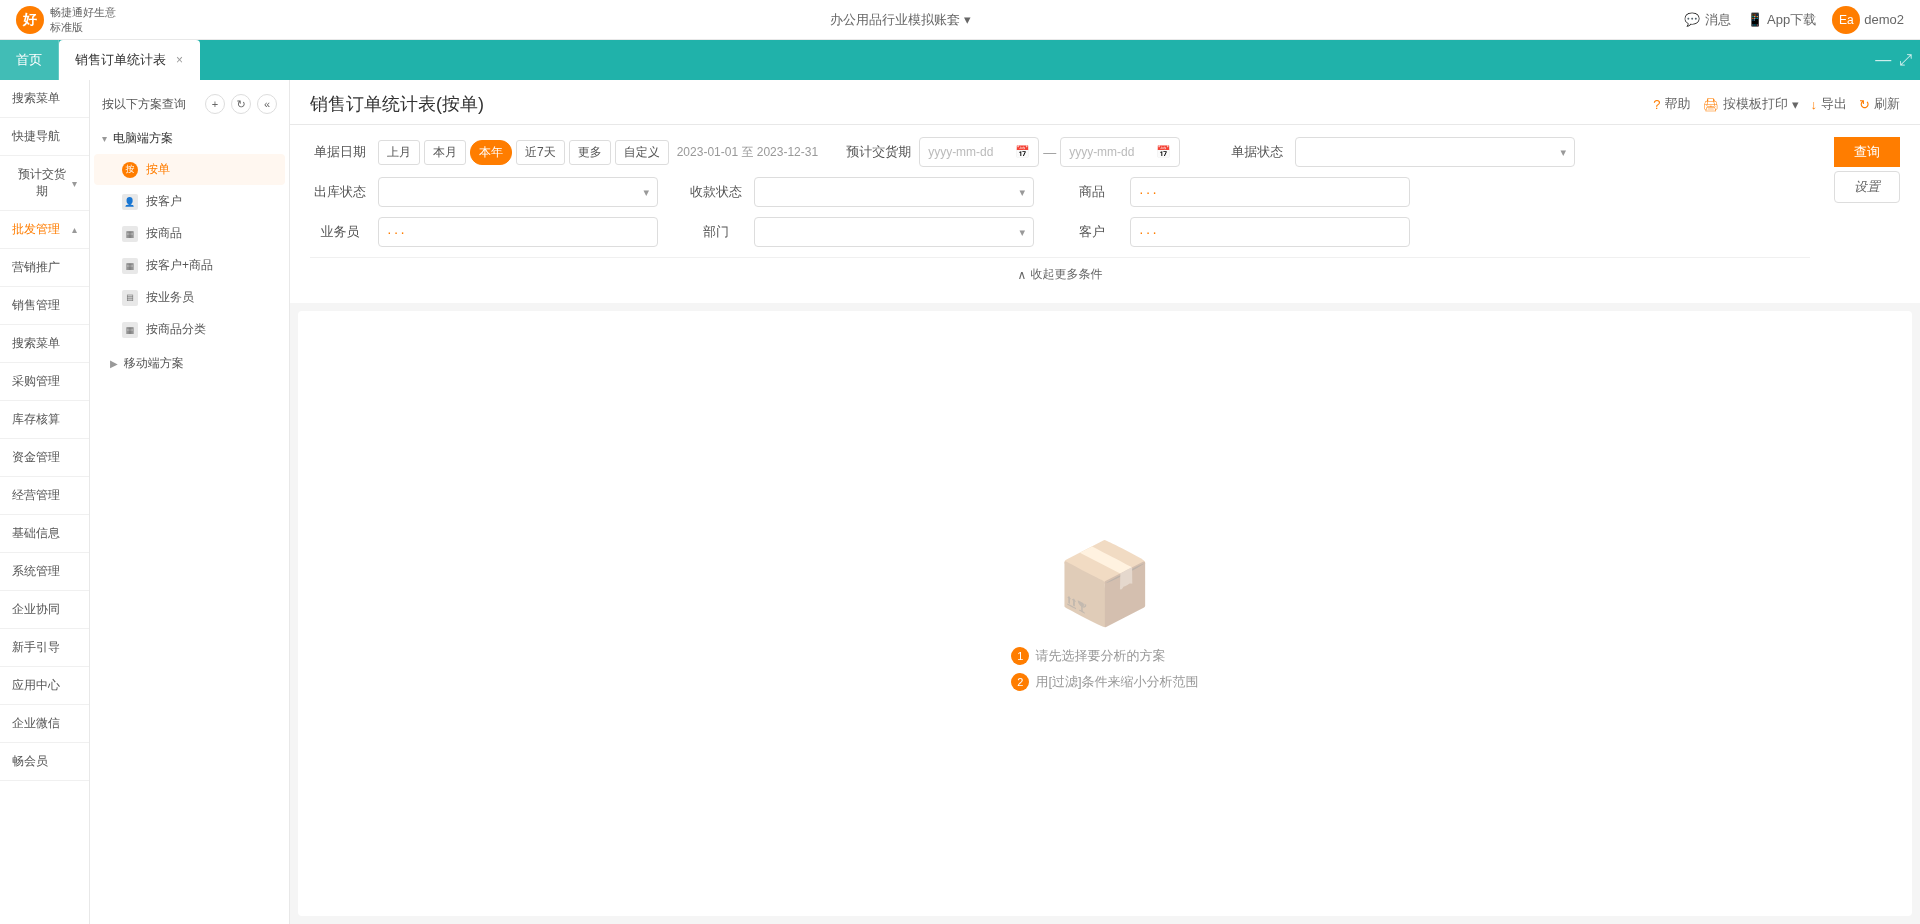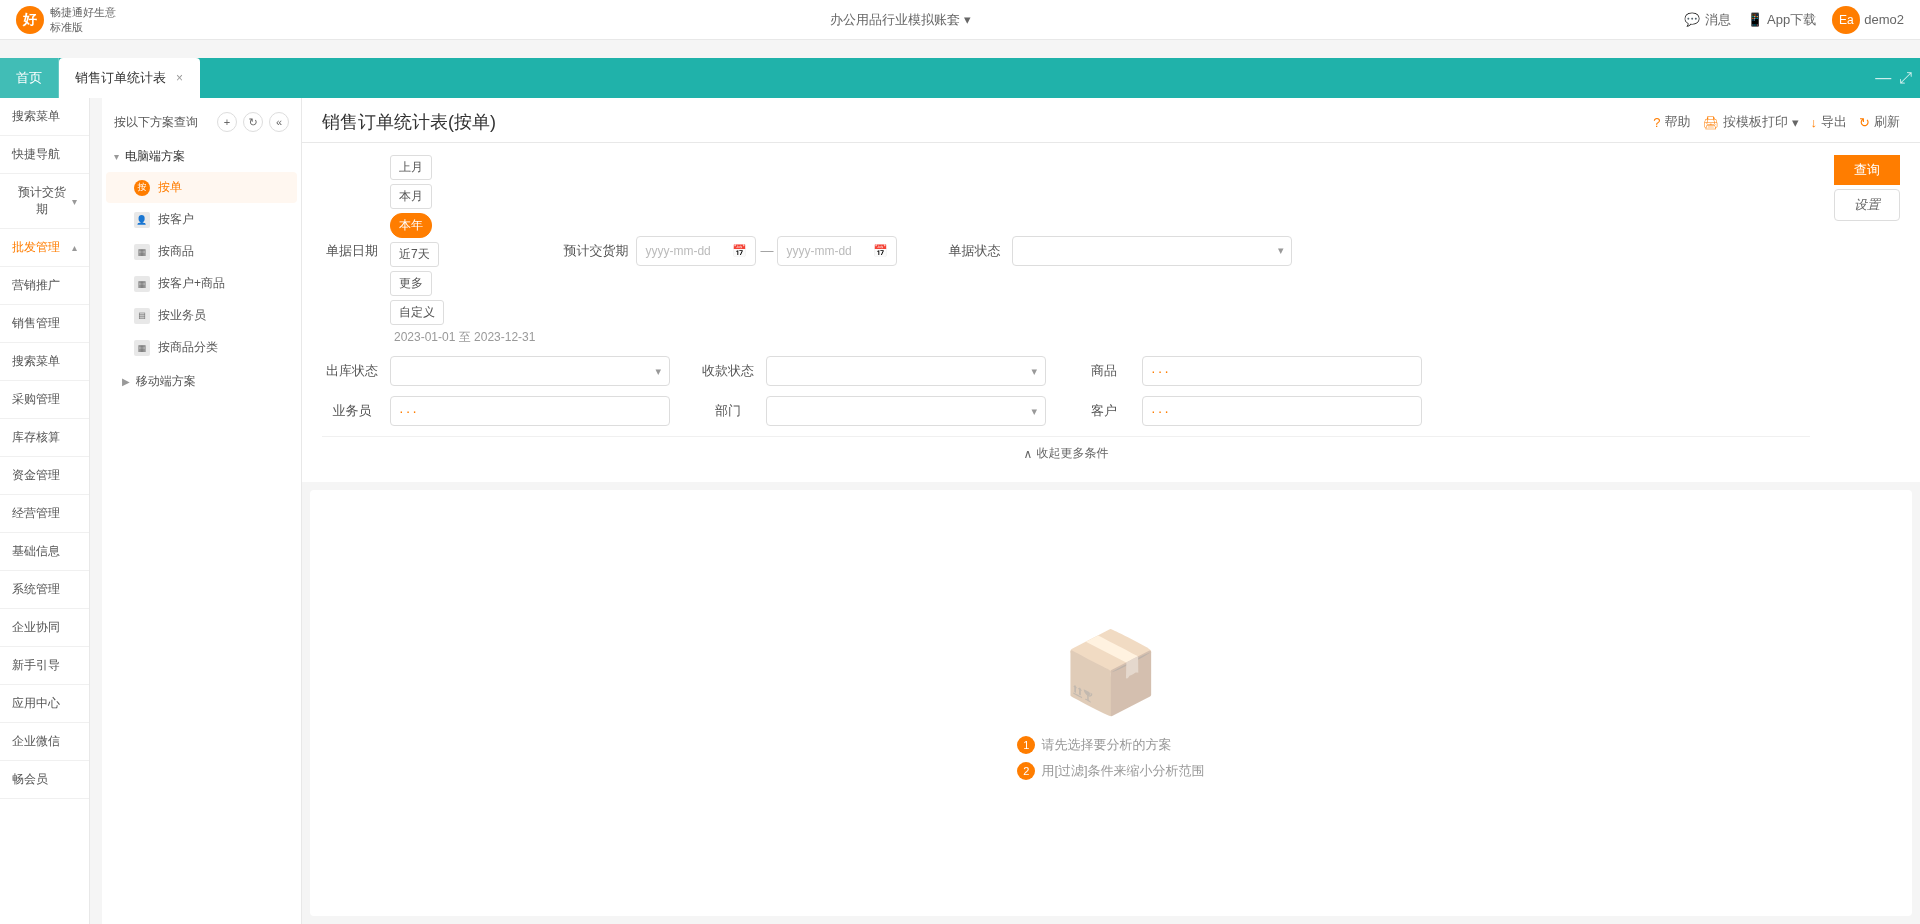--- a/index.html
+++ b/index.html
@@ -11,31 +11,31 @@
     .logo-area { display: flex; align-items: center; gap: 6px; }
     .logo-icon { width: 28px; height: 28px; background: #ff7d00; border-radius: 50%; display: flex; align-items: center; justify-content: center; color: white; font-size: 14px; font-weight: bold; }
     .logo-text { font-size: 11px; color: #666; line-height: 1.3; }
     .top-bar-center { display: flex; align-items: center; gap: 8px; }
     .industry-selector { display: flex; align-items: center; gap: 4px; color: #666; font-size: 13px; cursor: pointer; }
     .top-bar-right { display: flex; align-items: center; gap: 16px; }
     .top-right-item { display: flex; align-items: center; gap: 4px; color: #666; font-size: 13px; cursor: pointer; }
     .avatar { width: 28px; height: 28px; border-radius: 50%; background: #ff7d00; display: flex; align-items: center; justify-content: center; color: white; font-size: 12px; }
 
     
-    .nav-tabs { height: 40px; background: #20b2aa; display: flex; align-items: stretch; flex-shrink: 0; margin-top: 18px; }
+    .nav-tabs { height: 40px; background: #20b2aa; display: flex; align-items: stretch; flex-shrink: 0; }
     .nav-tab { padding: 0 16px; display: flex; align-items: center; gap: 6px; cursor: pointer; color: rgba(255,255,255,0.8); font-size: 13px; border-right: 1px solid rgba(255,255,255,0.2); }
     .nav-tab.home { background: rgba(255,255,255,0.15); color: white; }
     .nav-tab.active { background: white; color: #333; border-radius: 4px 4px 0 0; }
     .nav-tab-close { color: #999; font-size: 12px; cursor: pointer; margin-left: 4px; }
     .nav-tab-spacer { flex: 1; }
     .nav-tab-actions { display: flex; align-items: center; padding: 0 8px; gap: 8px; }
     .nav-tab-action { color: rgba(255,255,255,0.8); cursor: pointer; font-size: 16px; }
 
     
-    .main-layout { display: flex; flex: 1; overflow: hidden; gap: 12px; }
+    .main-layout { display: flex; flex: 1; overflow: hidden; }
 
     
     .sidebar { width: 90px; background: #fff; border-right: 1px solid #e8e8e8; display: flex; flex-direction: column; overflow-y: auto; flex-shrink: 0; }
     .sidebar-item { padding: 12px 4px; text-align: center; cursor: pointer; color: #555; font-size: 12px; border-bottom: 1px solid #f0f0f0; display: flex; align-items: center; justify-content: space-between; padding: 10px 12px; }
     .sidebar-item.active { color: #ff7d00; }
     .sidebar-item-label { font-size: 12px; }
     .sidebar-arrow { font-size: 10px; color: #999; }
 
     
     .content-area { flex: 1; display: flex; overflow: hidden; }
@@ -61,21 +61,21 @@
     .page-header { background: #fff; padding: 12px 20px 8px; border-bottom: 1px solid #e8e8e8; display: flex; align-items: center; justify-content: space-between; flex-shrink: 0; }
     .page-title { font-size: 18px; font-weight: 500; color: #333; }
     .page-header-actions { display: flex; align-items: center; gap: 12px; }
     .header-action { display: flex; align-items: center; gap: 4px; color: #666; font-size: 13px; cursor: pointer; }
     .header-action .icon { color: #ff7d00; }
 
     
     .filter-area { background: #fff; padding: 12px 20px; flex-shrink: 0; }
     .filter-row { display: flex; align-items: center; gap: 8px; margin-bottom: 10px; flex-wrap: wrap; }
     .filter-label { font-size: 13px; color: #555; white-space: nowrap; min-width: 60px; text-align: center; }
-    .filter-date-group { display: flex; align-items: flex-start; gap: 4px; flex-direction: column; }
+    .filter-date-group { display: flex; align-items: center; gap: 4px; }
     .date-btn { padding: 3px 8px; border: 1px solid #ddd; border-radius: 3px; font-size: 12px; cursor: pointer; color: #555; background: #fff; }
     .date-btn.active { background: #ff7d00; color: white; border-color: #ff7d00; border-radius: 12px; }
     .date-range-text { font-size: 12px; color: #999; margin-left: 4px; }
     .filter-select { min-width: 160px; height: 30px; border: 1px solid #ddd; border-radius: 4px; padding: 0 8px; font-size: 12px; color: #555; background: #fff; display: flex; align-items: center; justify-content: space-between; cursor: pointer; }
     .filter-select-lg { min-width: 280px; }
     .filter-input { min-width: 160px; height: 30px; border: 1px solid #ddd; border-radius: 4px; padding: 0 8px; font-size: 12px; color: #999; background: #fff; display: flex; align-items: center; }
     .filter-input-lg { min-width: 280px; }
     .dropdown-arrow { color: #999; font-size: 11px; }
     .filter-dots { color: #ff7d00; font-size: 14px; cursor: pointer; letter-spacing: 2px; }
     .collapse-btn { display: flex; align-items: center; justify-content: center; padding: 8px; color: #666; font-size: 12px; cursor: pointer; border-top: 1px solid #f0f0f0; margin-top: 4px; gap: 4px; }

